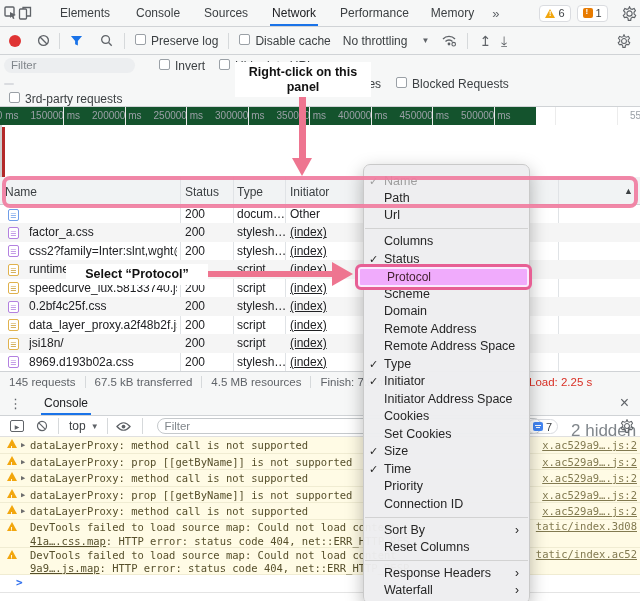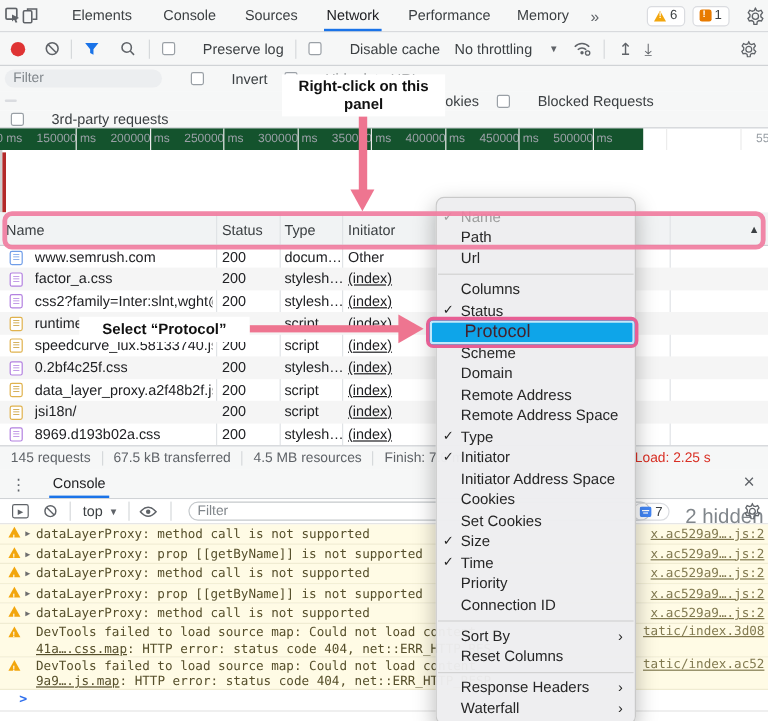--- a/index.html
+++ b/index.html
@@ -23,21 +23,21 @@
               border-bottom:9px solid #f2a60d; position:relative; }
   .warn-tri:after { content:"!"; position:absolute; left:-1.5px; top:1px; font-size:7px; color:#fff; font-weight:bold; }
   .issue-sq { width:10px; height:10px; background:#e87b00; border-radius:2px; position:relative; }
   .issue-sq:after { content:"!"; position:absolute; left:3px; top:-1px; font-size:8px; color:#fff; font-weight:bold; }
   .glyphbtn { color:#5f6368; font-size:15px; line-height:1; padding:0 5px; }
 
   
   #toolbar2 { left:0; top:27px; width:640px; height:28px; background:#f6f7f7;
               border-bottom:1px solid #d0d3d6; display:flex; align-items:center; }
   .recdot { width:12px; height:12px; border-radius:50%; background:#df3434; margin-left:9px; }
-  .chk { display:inline-flex; align-items:center; gap:23px; color:#3c4043; white-space:nowrap; }
+  .chk { display:inline-flex; align-items:flex-start; gap:5px; color:#3c4043; white-space:nowrap; }
   .box { width:11px; height:11px; border:1px solid #9aa0a6; border-radius:2px; background:#fff; flex:none; }
   .ddarrow { font-size:8px; color:#5f6368; }
 
   
   #filterrow { left:0; top:55px; width:640px; height:21px; background:#f6f7f7; display:flex; align-items:center; }
   .filter-input { margin-left:4px; width:131px; height:15px; background:#eceef0; border-radius:8px;
                   color:#80868b; font-size:11.5px; line-height:15px; padding-left:7px; }
   
   #chiprow { left:0; top:76px; width:640px; height:16px; background:#f6f7f7; display:flex; align-items:center; }
   .chip { color:#3c4043; font-size:11.5px; margin-left:13px; white-space:nowrap; }
@@ -122,23 +122,23 @@
   #ctxmenu { left:363px; top:164px; width:167px; height:440px; background:rgba(237,237,239,0.97);
              border:1px solid #c9c9c9; border-radius:7px; box-shadow:0 6px 18px rgba(0,0,0,0.28);
              z-index:50; padding-top:8px; font-size:12.5px; color:#262626; }
   .mitem { position:relative; height:17px; line-height:17px; padding-left:20px; white-space:nowrap; }
   .mitem.grp { height:17.5px; line-height:17.5px; }
   .mitem .chkmark { position:absolute; left:5px; font-size:11px; }
   .mitem .subarr { position:absolute; right:10px; top:0; font-size:12px; color:#262626; }
   .mitem.disabled { color:#9e9e9e; }
   .msep { height:1px; background:#d2d2d2; margin:4px 1px; }
   .protocol-box { position:absolute; left:-9px; top:99px; width:177px; height:26px;
-                  border:3px solid #e75f94; border-radius:6px; background:#0ea5e9;
+                  border:3px solid #e75f94; border-radius:6px; background:#f0abfc;
                   box-shadow:inset 0 0 0 2px rgba(255,255,255,0.75); z-index:5;
-                  line-height:20px; padding-left:29px; color:#43232f; font-size:15px; }
+                  line-height:20px; padding-left:29px; color:#43232f; font-size:12px; }
   .mitem.hiddenlabel { visibility:hidden; }
 
   
   .hdr-pinkbox { left:2px; top:176px; width:636px; height:32px; border:4px solid rgba(240,125,160,0.92);
                  border-radius:8px; z-index:60; pointer-events:none; }
   .callout { background:#fff; color:#111; font-weight:bold; font-size:12.5px; text-align:center;
              z-index:62; display:flex; flex-direction:column; justify-content:center; line-height:15px; }
   #callout1 { left:235px; top:62px; width:136px; height:35px; }
   #callout2 { left:66px; top:264px; width:142px; height:21px; }
   .arrow-v-line { left:299px; top:97px; width:7px; height:62px; background:#ee7590; z-index:61; }
@@ -320,21 +320,20 @@
   </div>
 
   <div class="coldiv" style="left:180px"></div>
   <div class="coldiv" style="left:233px"></div>
   <div class="coldiv" style="left:285px"></div>
   <div class="coldiv" style="left:558px"></div>
 
   <div id="tablebody" class="abs">
       <div class="nrow">
       <span class="fileicon fi-doc">☰</span>
-      <span class="ncell-name">www.semrush.com</span>
       <span class="ncell-status">200</span>
       <span class="ncell-type">docum…</span>
       <span class="ncell-init">Other</span>
     </div>
       <div class="nrow alt">
       <span class="fileicon fi-css">☰</span>
       <span class="ncell-name">factor_a.css</span>
       <span class="ncell-status">200</span>
       <span class="ncell-type">stylesh…</span>
       <span class="ncell-init initlink">(index)</span>

